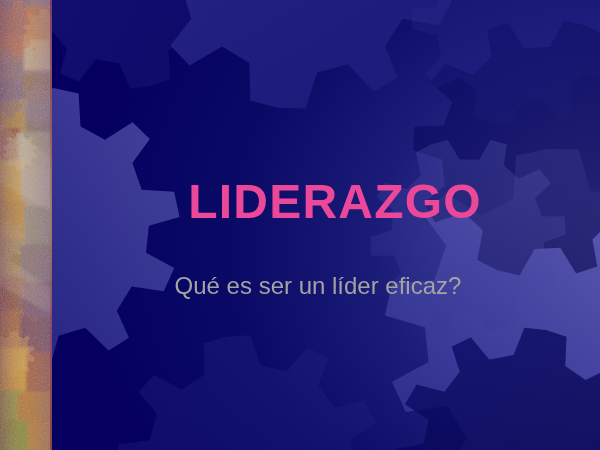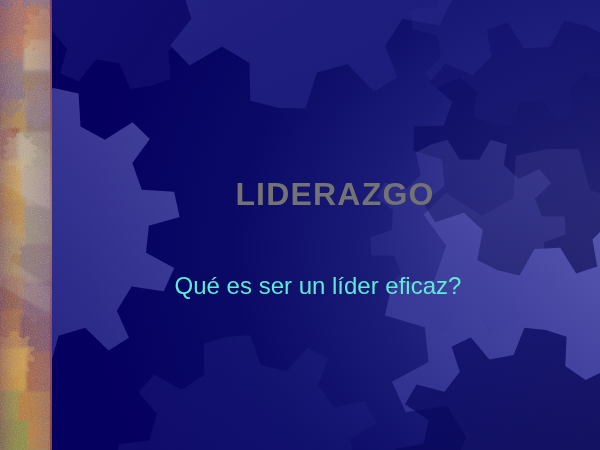--- a/index.html
+++ b/index.html
@@ -56,37 +56,37 @@
       rgba(130,50,40,.7) 100%);
   }
 
   
   .title {
     position: absolute;
     left: 52px;
     right: 0;
     top: 178px;
     text-align: center;
-    font-size: 32px;
+    font-size: 48px;
     font-weight: bold;
     letter-spacing: 1.2px;
-    color: #737373;
+    color: #ec4899;
     line-height: 1;
     white-space: nowrap;
     padding-left: 18px;
   }
   .subtitle {
     position: absolute;
     left: 52px;
     right: 16px;
     top: 274px;
     text-align: center;
     font-size: 24px;
     font-weight: normal;
-    color: #5eead4;
+    color: #a3a3a3;
     line-height: 1;
     white-space: nowrap;
   }
 </style>
 </head>
 <body>
 
 <div id="slide">
 
   <div class="bg-base"></div>

